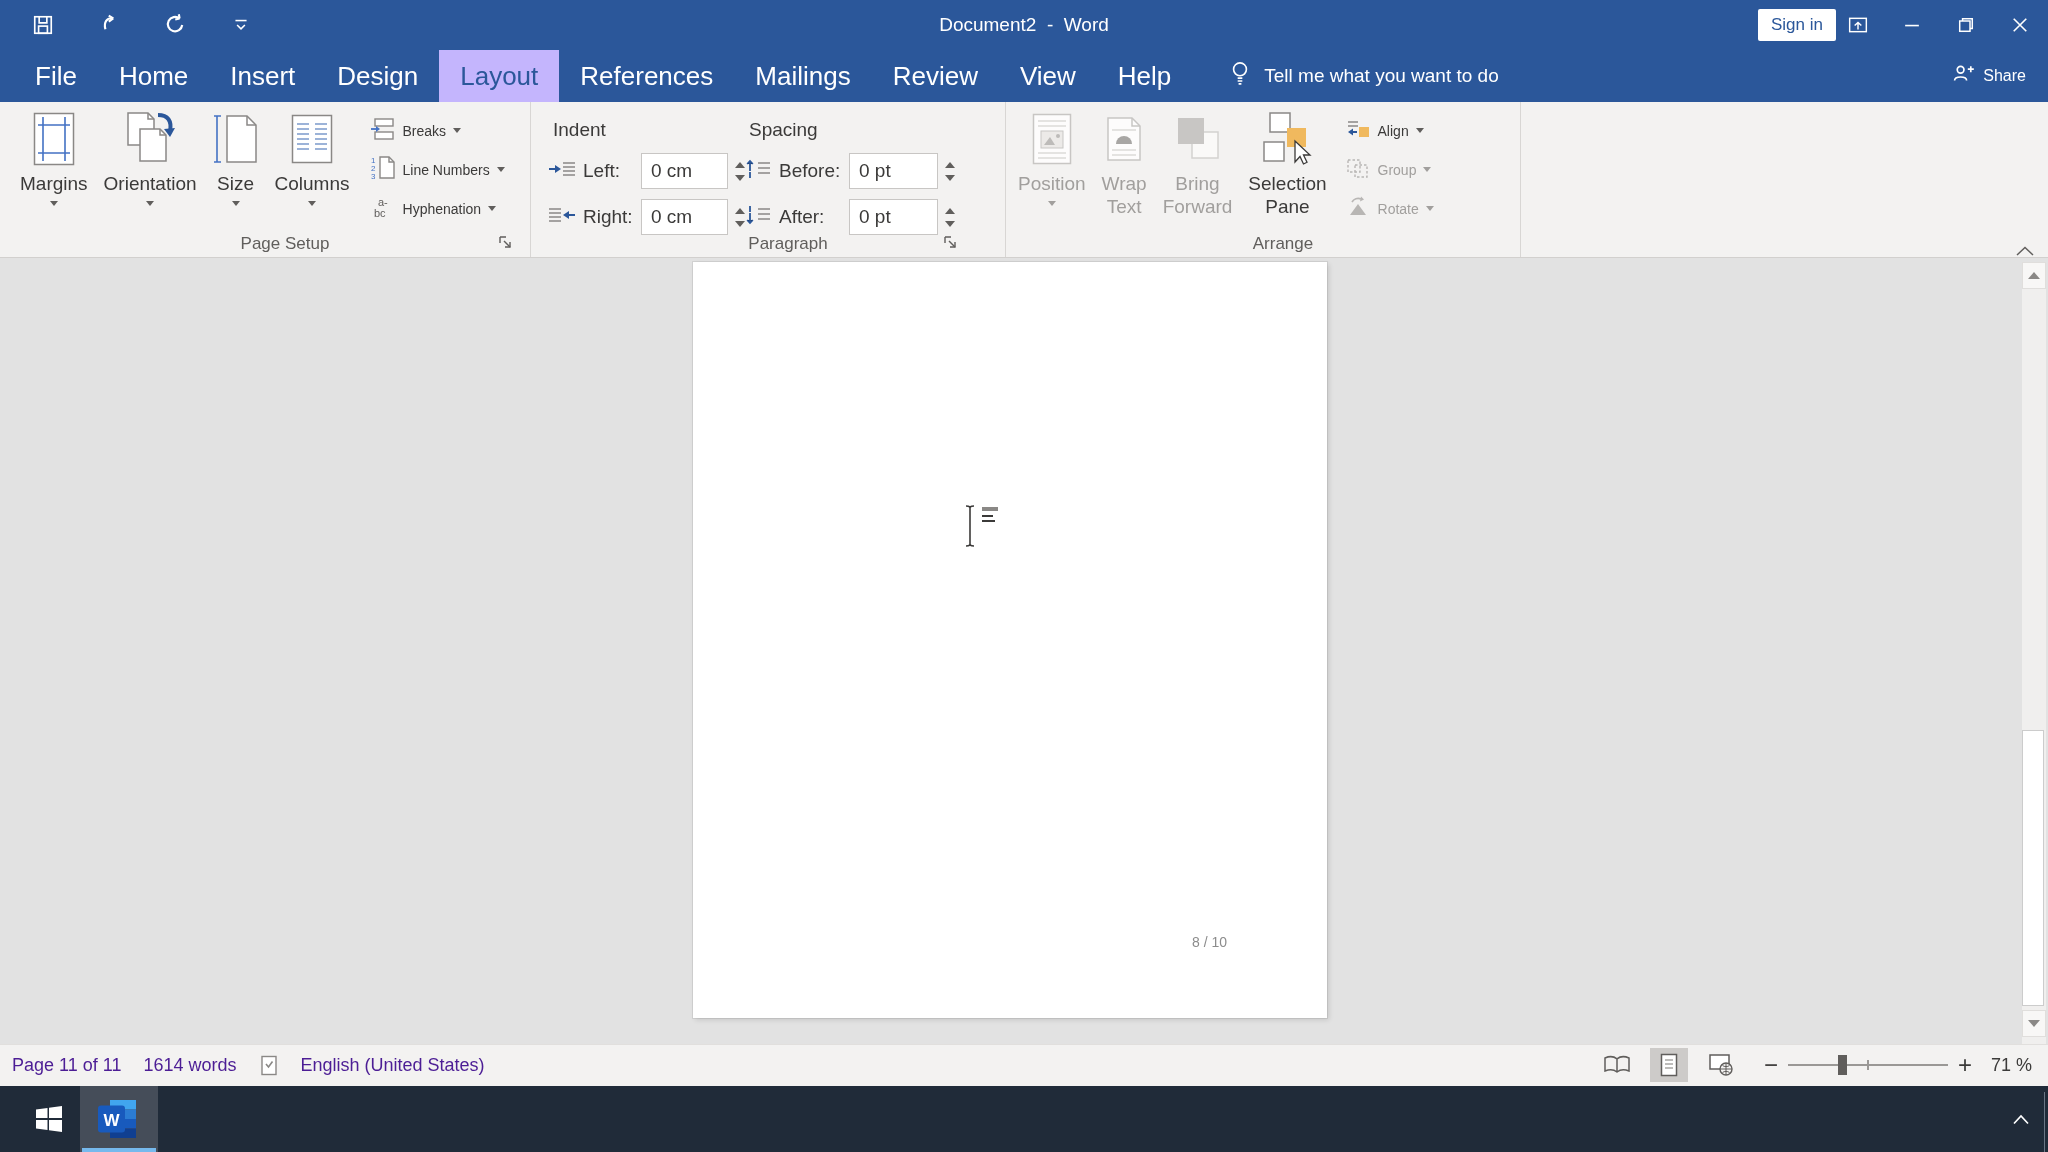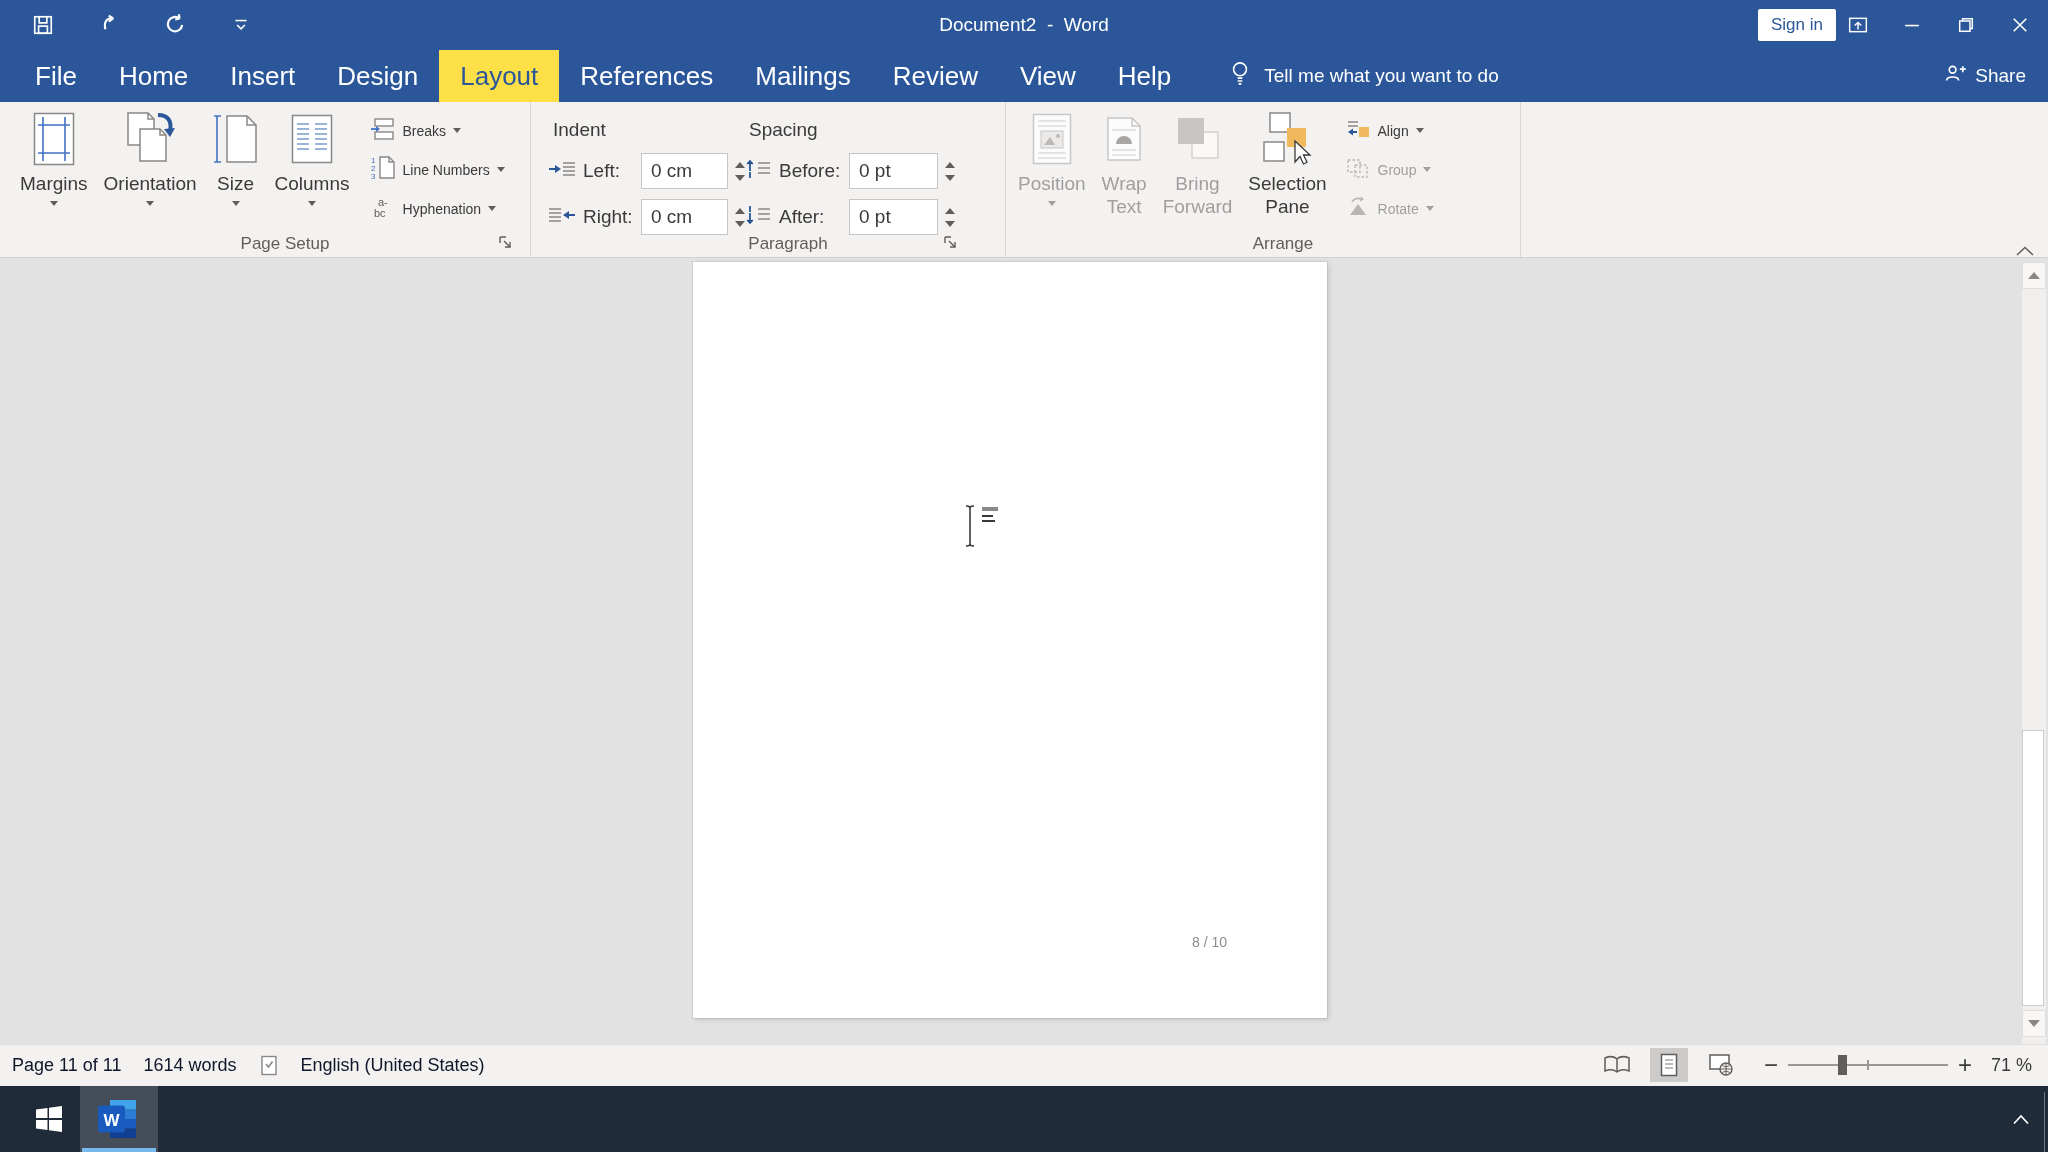--- a/index.html
+++ b/index.html
@@ -12,23 +12,23 @@
   .qat-btn{width:26px;height:26px;display:flex;align-items:center;justify-content:center;}
   .title{left:0;top:0;width:2048px;height:50px;display:flex;align-items:center;justify-content:center;
          font-size:19px;white-space:pre;pointer-events:none;}
   .signin{right:212px;top:9px;width:78px;height:32px;background:#fff;color:#2b579a;font-size:17px;
           display:flex;align-items:center;justify-content:center;border-radius:2px;}
   .win-controls{right:14px;top:0;height:50px;display:flex;align-items:center;gap:26px;}
   .winbtn{width:28px;height:28px;display:flex;align-items:center;justify-content:center;}
   
   .tabrow{left:0;top:50px;width:2048px;height:52px;background:#2b579a;display:flex;align-items:stretch;padding-left:14px;box-sizing:border-box;}
   .tab{padding:0 21px;display:flex;align-items:center;color:#fff;font-size:26px;}
-  .tab.active{background:#fde047;color:#2b579a;}
+  .tab.active{background:#c4b5fd;color:#2b579a;}
   .tellme{display:flex;align-items:center;gap:12px;color:#fff;font-size:19px;margin-left:36px;}
-  .share{position:absolute;right:22px;top:50px;height:52px;display:flex;align-items:center;gap:8px;color:#fff;font-size:19px;}
+  .share{position:absolute;right:22px;top:50px;height:52px;display:flex;align-items:center;gap:8px;color:#fff;font-size:16px;}
   
   .ribbon{left:0;top:102px;width:2048px;height:156px;background:#f3f2f1;border-bottom:1px solid #d2d0ce;box-sizing:border-box;}
   .rgroup{position:absolute;top:0;height:155px;border-right:1px solid #d8d6d4;box-sizing:border-box;}
   .grouplabel{position:absolute;bottom:3px;left:0;width:100%;text-align:center;font-size:17px;color:#605e5c;padding-left:20px;}
   .dlglaunch{position:absolute;bottom:6px;width:17px;height:17px;}
   .bigbtn{display:flex;flex-direction:column;align-items:center;padding:7px 8px 0 8px;height:122px;box-sizing:border-box;}
   .bigbtn .icon-area{height:60px;display:flex;align-items:center;justify-content:center;margin-bottom:3px;}
   .bigbtn .lbl{font-size:19px;color:#3b3a39;line-height:23px;white-space:pre-line;text-align:center;}
   .bigbtn.disabled .lbl{color:#a19f9d;}
   .caret{width:0;height:0;border-left:4px solid transparent;border-right:4px solid transparent;border-top:5px solid #605e5c;}
@@ -55,21 +55,21 @@
   .collapse-ribbon{position:absolute;left:2014px;top:142px;width:22px;height:14px;display:flex;align-items:center;justify-content:center;}
   
   .vscroll{position:absolute;right:2px;top:4px;width:24px;height:1036px;background:#f0efee;}
   .sb-btn{position:absolute;left:0;width:24px;height:27px;background:#f8f7f6;border:1px solid #e0dedc;box-sizing:border-box;
           display:flex;align-items:center;justify-content:center;}
   .sb-tri-up{width:0;height:0;border-left:6px solid transparent;border-right:6px solid transparent;border-bottom:7px solid #8a8886;}
   .sb-tri-dn{width:0;height:0;border-left:6px solid transparent;border-right:6px solid transparent;border-top:7px solid #8a8886;}
   .sb-thumb{position:absolute;left:0;top:468px;width:22px;height:276px;background:#fff;border:1px solid #cccccc;box-sizing:border-box;}
   
   .statusbar{left:0;top:1044px;width:2048px;height:42px;background:#f3f2f1;border-top:1px solid #e1dfdd;box-sizing:border-box;
-             display:flex;align-items:center;font-size:18px;color:#0f172a;}
+             display:flex;align-items:center;font-size:18px;color:#4c1d95;}
   .statusbar .sitem{margin-left:22px;display:flex;align-items:center;gap:8px;}
   .statusbar .sitem:first-child{margin-left:12px;}
   .status-right{position:absolute;right:16px;top:1044px;height:42px;display:flex;align-items:center;gap:14px;}
   .viewbtn{width:38px;height:34px;display:flex;align-items:center;justify-content:center;}
   .viewbtn.active{background:#cdcbc9;}
   .zoomwrap{display:flex;align-items:center;gap:10px;margin-left:10px;}
   .zoomtrack{position:relative;width:160px;height:20px;}
   .zoomtrack .line{position:absolute;left:0;top:9px;width:160px;height:2px;background:#9a9896;}
   .zoomtrack .tick{position:absolute;left:79px;top:5px;width:2px;height:10px;background:#9a9896;}
   .zoomtrack .handle{position:absolute;left:50px;top:0;width:9px;height:20px;background:#605e5c;}

